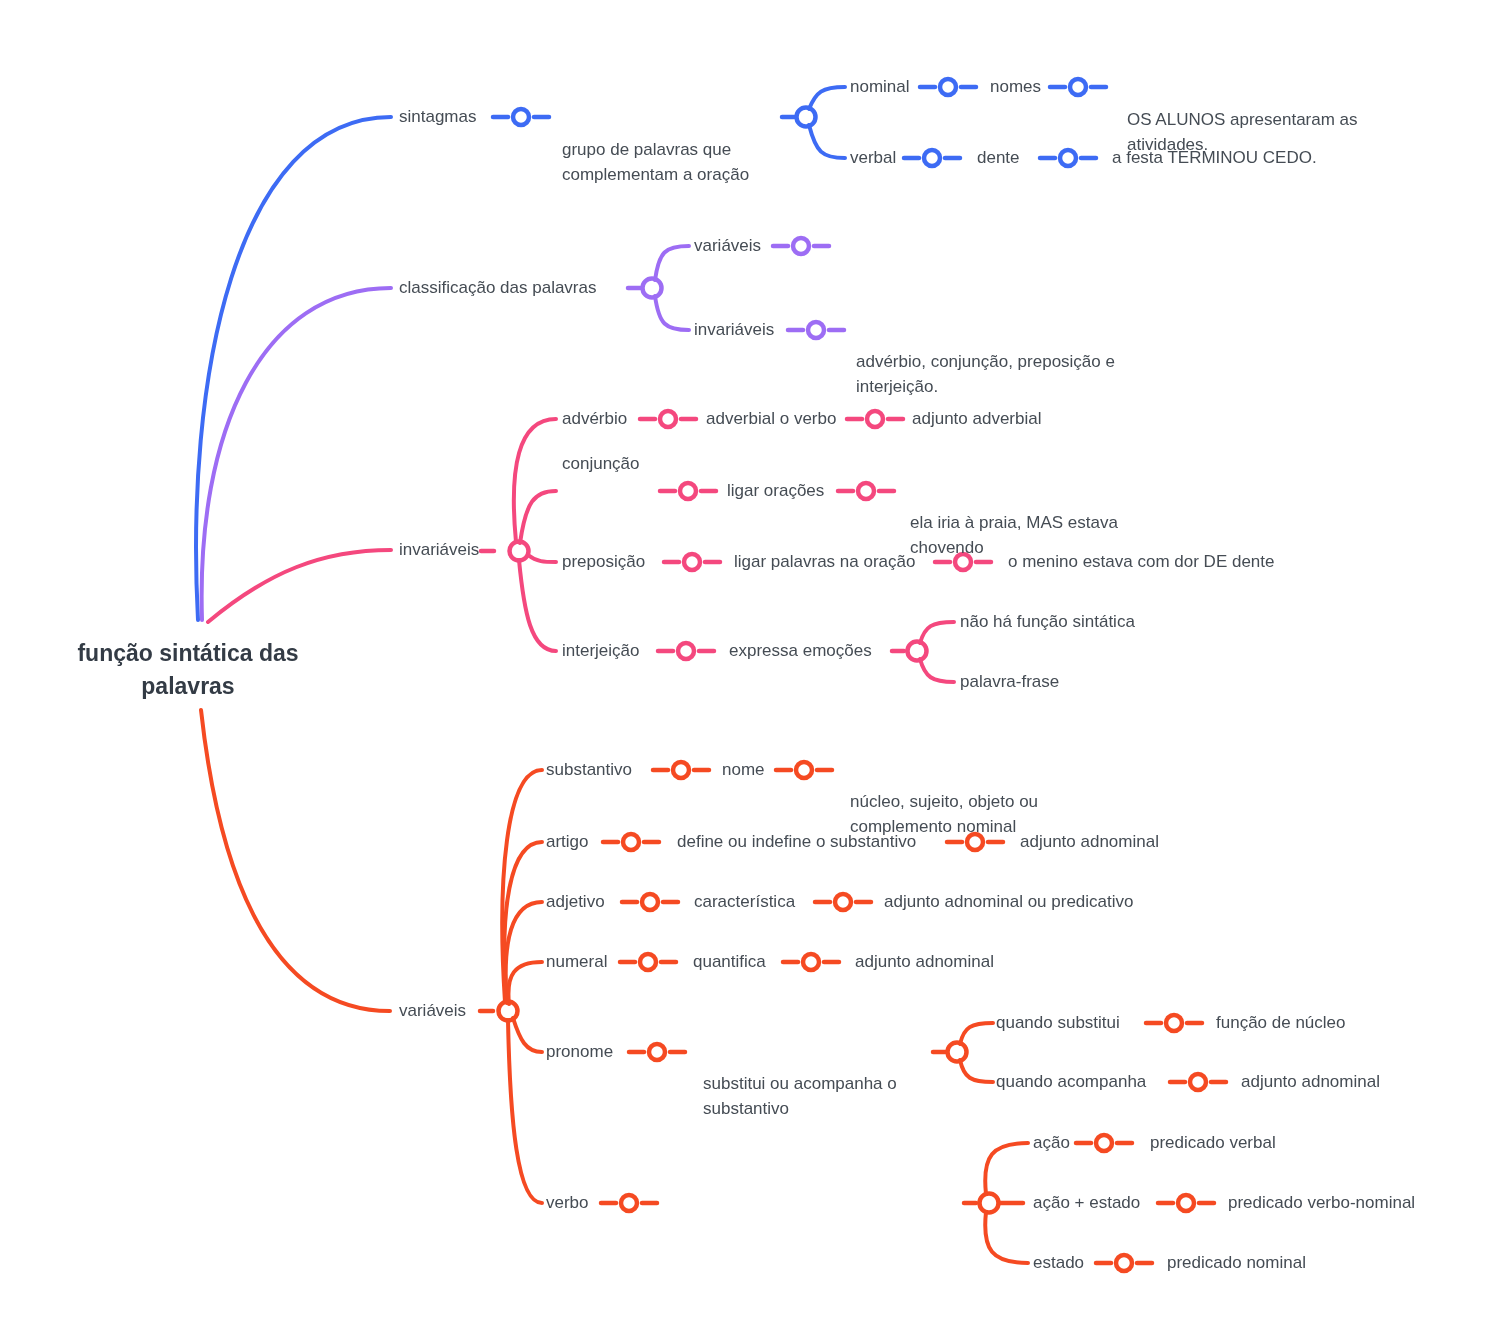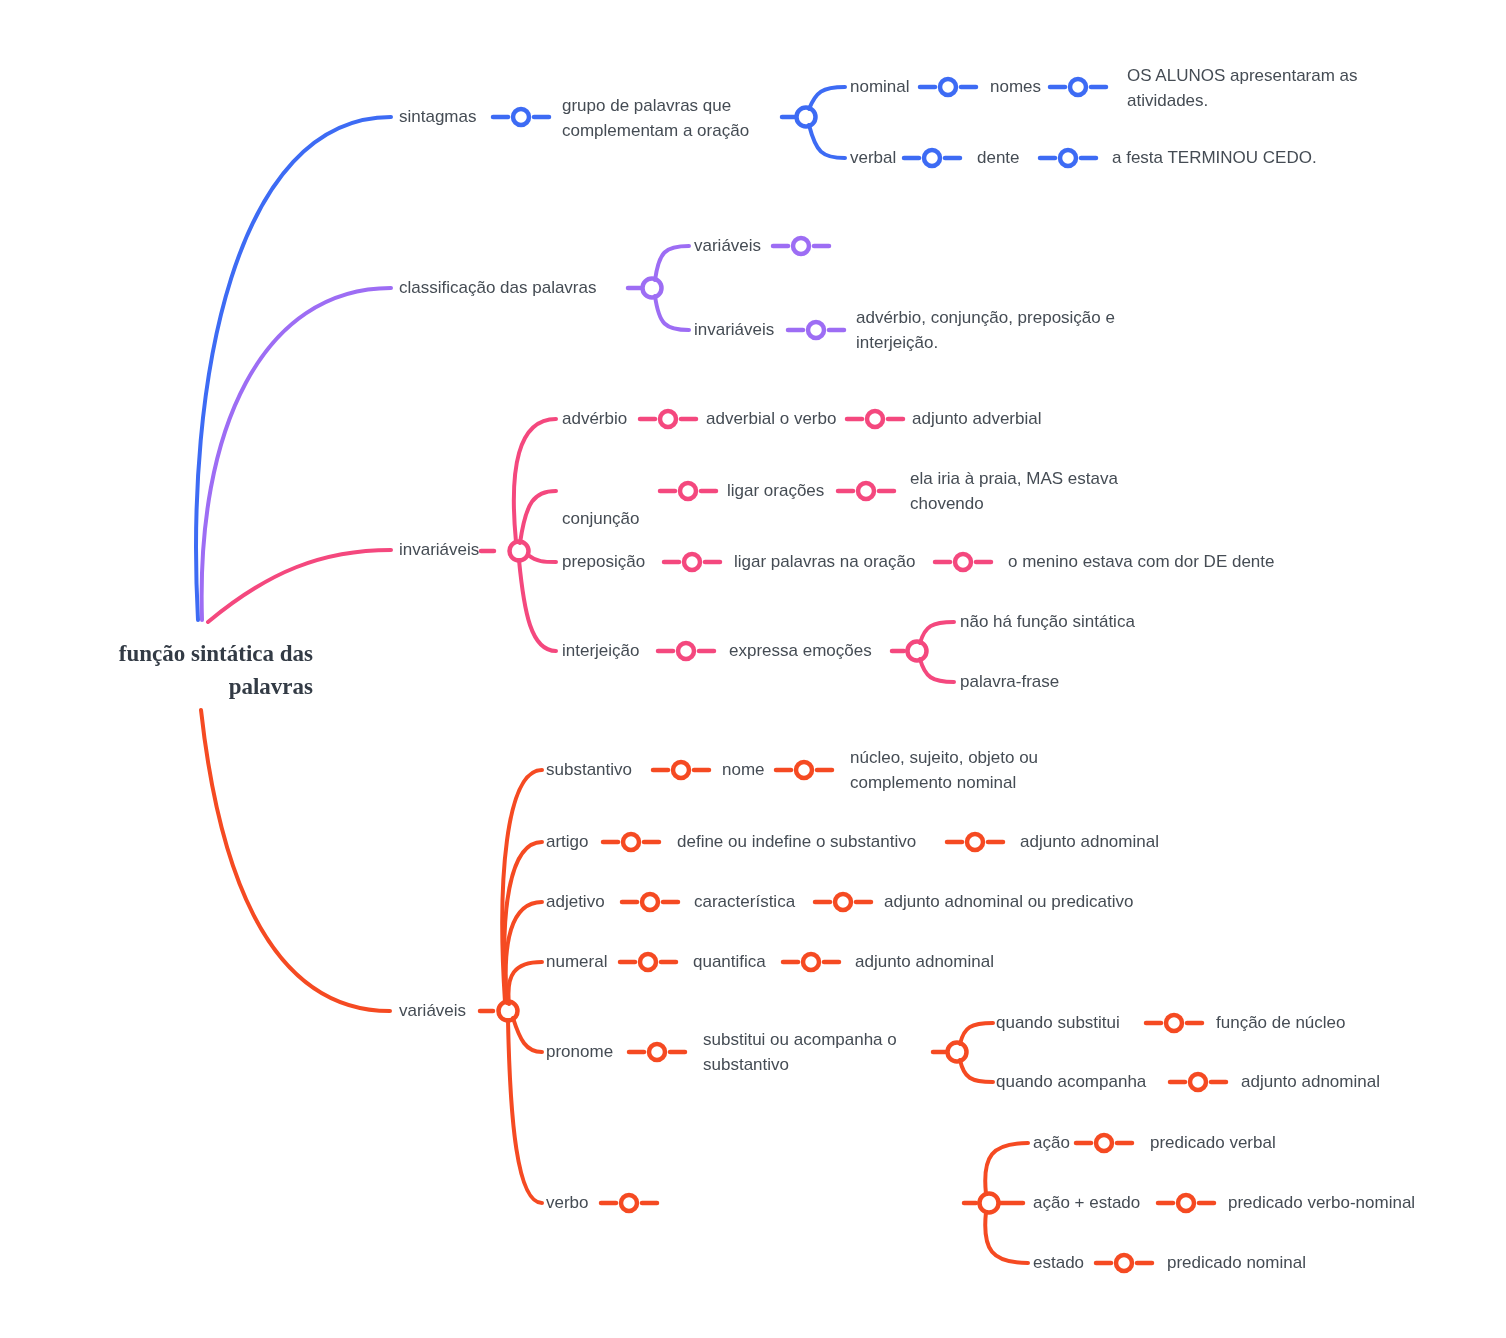--- a/index.html
+++ b/index.html
@@ -9,24 +9,24 @@
   .branch{fill:none;stroke-linecap:round;stroke-linejoin:round;}
   .branch path{stroke-width:4.5;fill:none;}
   .branch path.curve{stroke-width:4;}
   .branch circle{fill:#ffffff;stroke-width:4.5;}
   .g-sintagmas{stroke:var(--c-sintagmas,#3D6BF4);}
   .g-classificacao{stroke:var(--c-classificacao,#9D6DF4);}
   .g-invariaveis{stroke:var(--c-invariaveis,#F4487E);}
   .g-variaveis{stroke:var(--c-variaveis,#F54A22);}
   .t{position:absolute;font-size:17px;line-height:26px;color:var(--c-text,#454C54);
      white-space:nowrap;cursor:default;}
-  .t.multi{white-space:pre-line;line-height:25px;}
-  .root{position:absolute;left:63px;top:637px;width:250px;text-align:right;
+  .t.multi{white-space:pre-line;line-height:25px;margin-top:44px;}
+  .root{position:absolute;left:63px;top:637px;width:250px;text-align:center;
         font-size:23px;line-height:33px;font-weight:700;color:var(--c-root,#333B45);
-        white-space:pre-line;cursor:default;font-family:Liberation Serif, serif;}
+        white-space:pre-line;cursor:default;}
 </style>
 </head>
 <body>
 
 <div class="canvas">
 
   <svg class="wires" width="1506" height="1338" viewBox="0 0 1506 1338">
     <g class="branch g-sintagmas">
       <path class="curve" d="M198 620 C185 380 235 117 391 117"></path>
       <path d="M493 117 h15"></path>
@@ -180,21 +180,21 @@
   <div class="t" style="left:399px;top:275px">classificação das palavras</div>
   <div class="t" style="left:694px;top:233px">variáveis</div>
   <div class="t" style="left:694px;top:317px">invariáveis</div>
   <div class="t multi" style="left:856px;top:305px">advérbio, conjunção, preposição e
 interjeição.</div>
 
   <div class="t" style="left:399px;top:537px">invariáveis</div>
   <div class="t" style="left:562px;top:406px">advérbio</div>
   <div class="t" style="left:706px;top:406px">adverbial o verbo</div>
   <div class="t" style="left:912px;top:406px">adjunto adverbial</div>
-  <div class="t" style="left:562px;top:506px">conjunção</div>
+  <div class="t" style="left:562px;top:451px">conjunção</div>
   <div class="t" style="left:727px;top:478px">ligar orações</div>
   <div class="t multi" style="left:910px;top:466px">ela iria à praia, MAS estava
 chovendo</div>
   <div class="t" style="left:562px;top:549px">preposição</div>
   <div class="t" style="left:734px;top:549px">ligar palavras na oração</div>
   <div class="t" style="left:1008px;top:549px">o menino estava com dor DE dente</div>
   <div class="t" style="left:562px;top:638px">interjeição</div>
   <div class="t" style="left:729px;top:638px">expressa emoções</div>
   <div class="t" style="left:960px;top:609px">não há função sintática</div>
   <div class="t" style="left:960px;top:669px">palavra-frase</div>

